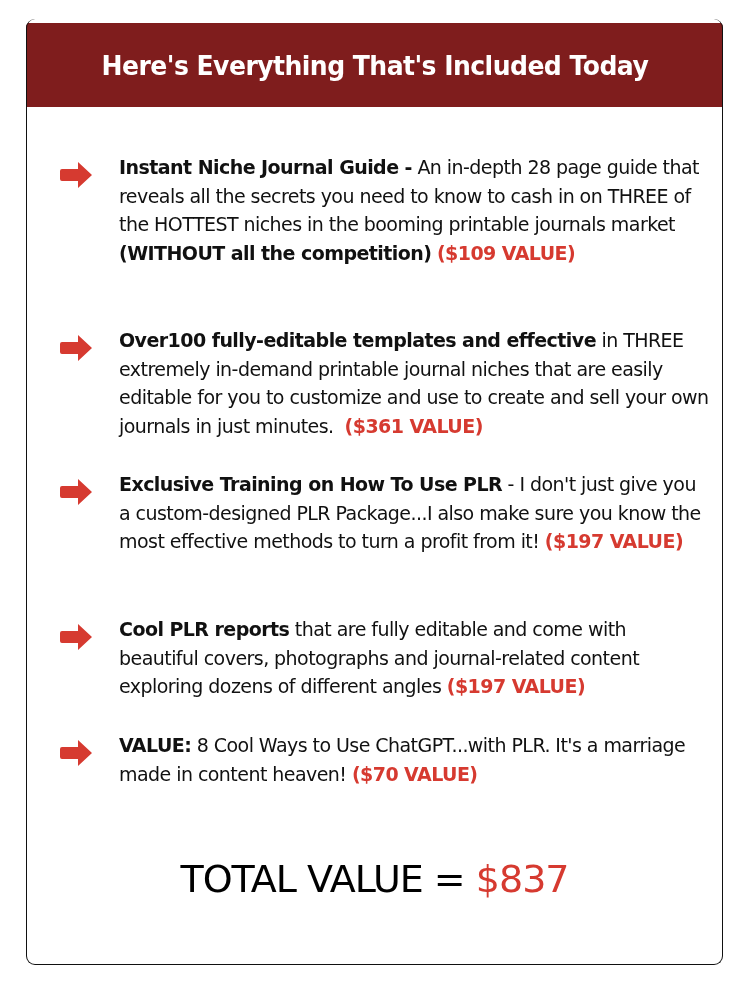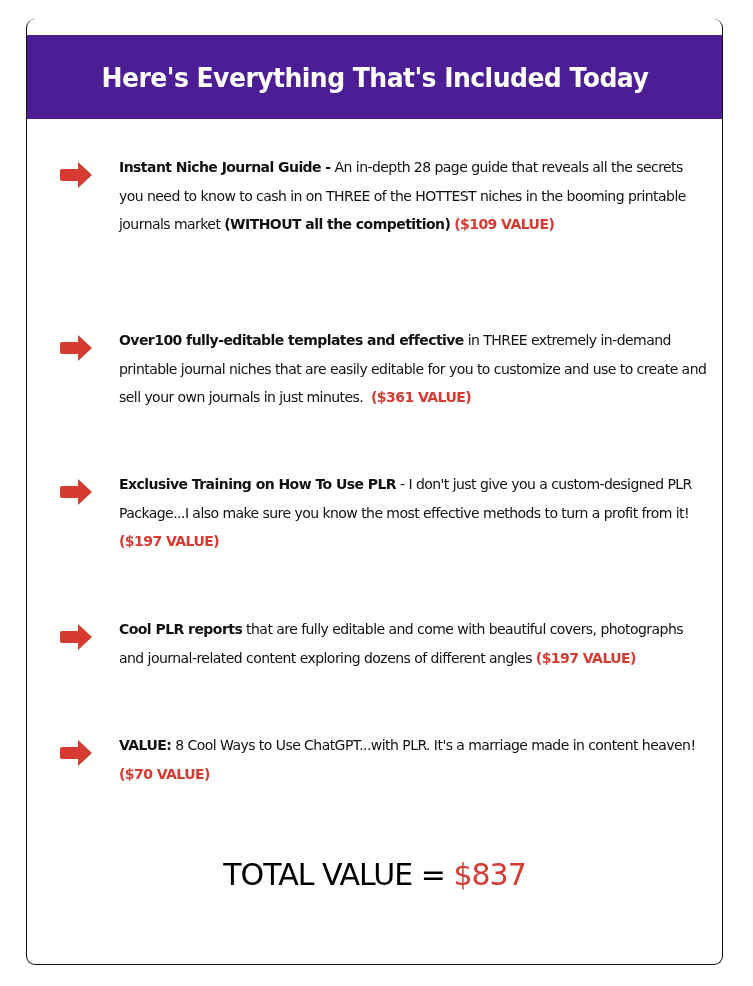--- a/index.html
+++ b/index.html
@@ -33,24 +33,24 @@
       height: 946px;
       box-sizing: border-box;
       border: 1.5px solid #111111;
       border-top: none;
       border-radius: 9px;
       pointer-events: none;
     }
     .header {
       position: absolute;
       left: 0;
-      top: 16px;
+      top: 4px;
       width: 100%;
       height: 84px;
-      background: #4c1d95;
+      background: #7f1d1d;
       display: flex;
       align-items: center;
       justify-content: center;
     }
     .header h1 {
       margin: 0;
       color: #ffffff;
       font-family: "DejaVu Sans", sans-serif;
       font-weight: bold;
       font-size: 27px;
@@ -66,39 +66,39 @@
     .arrow {
       position: absolute;
       left: 33px;
       width: 34px;
       height: 28px;
     }
     .item-text {
       position: absolute;
       left: 93px;
       width: 590px;
-      font-size: 14px;
+      font-size: 19px;
       line-height: 28.5px;
       letter-spacing: -0.55px;
       color: #111111;
     }
     .item-text b {
       font-weight: bold;
     }
     .value {
       color: #d63a30;
       font-weight: bold;
     }
     .total {
       position: absolute;
       left: 0;
       top: 838px;
       width: 100%;
       text-align: center;
-      font-size: 30px;
+      font-size: 38px;
       letter-spacing: -1px;
       color: #000000;
       white-space: nowrap;
     }
     .total .amt {
       color: #d63a30;
     }
   </style>
 </head>
 <body>

